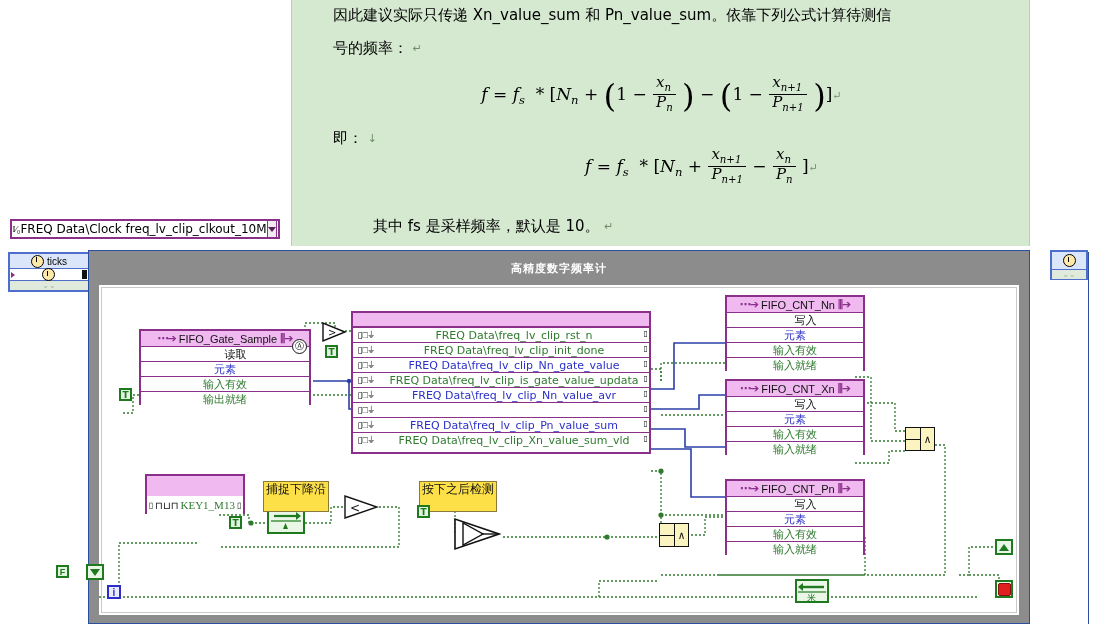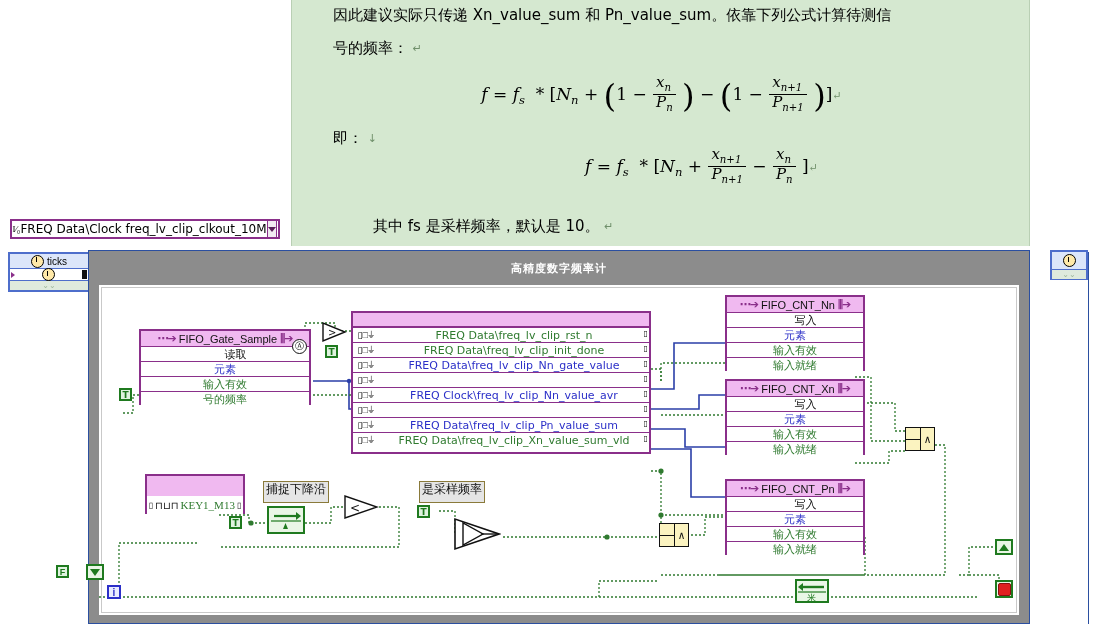--- a/index.html
+++ b/index.html
@@ -110,22 +110,22 @@
       box-sizing:border-box;display:flex;align-items:center;justify-content:center;
       font-size:9px;font-weight:bold;color:#1f7a1f;font-family:"DejaVu Sans",sans-serif;}
   .termF{position:absolute;width:13px;height:13px;border:2px solid #1f7a1f;background:#dff3df;
       box-sizing:border-box;display:flex;align-items:center;justify-content:center;
       font-size:9px;font-weight:bold;color:#1f7a1f;}
   .termI{position:absolute;width:14px;height:14px;border:2px solid #2b2fc8;background:#e9ebff;
       box-sizing:border-box;display:flex;align-items:center;justify-content:center;
       font-size:10px;font-weight:bold;color:#2b2fc8;}
 
   
-  .comment{position:absolute;border:1px solid #8a7a3a;background:#e5e5e5;color:#111;
-      font-size:12px;padding:0 2px;line-height:15px;height:22px;box-sizing:border-box;
+  .comment{position:absolute;border:1px solid #8a7a3a;background:#fde047;color:#111;
+      font-size:12px;padding:0 2px;line-height:15px;height:31px;box-sizing:border-box;
       font-family:"DejaVu Sans",sans-serif;white-space:nowrap;}
 
   
   .andbox{position:absolute;width:30px;height:24px;border:1.5px solid #111;background:#fbf3c0;
       box-sizing:border-box;display:flex;}
   .andbox .lcol{width:14px;border-right:1.5px solid #111;display:flex;flex-direction:column;}
   .andbox .lcol div{flex:1;border-bottom:1.5px solid #111;}
   .andbox .lcol div:last-child{border-bottom:none;}
   .andbox .rcol{flex:1;display:flex;align-items:center;justify-content:center;
       font-size:11px;color:#111;font-family:"DejaVu Sans Mono",monospace;}
@@ -283,21 +283,21 @@
 
     <div class="node" style="left:40px;top:44px;width:172px;height:76px;">
       <div class="hdr">
         <span class="fifoglyph">⋯➔</span>
         <span>FIFO_Gate_Sample</span>
         <span class="fifoglyph">⫼➔</span>
       </div>
       <div class="r cn-black">读取</div>
       <div class="r cn-blue">元素</div>
       <div class="r cn-green">输入有效</div>
-      <div class="r cn-green">号的频率</div>
+      <div class="r cn-green">输出就绪</div>
     </div>
     <div class="termT" style="left:20px;top:103px;">
       <span>T</span>
     </div>
 
     <div class="acircle" style="left:193px;top:54px;">Ⓐ</div>
 
     <div class="tri" style="left:222px;top:36px;">
       <svg width="26" height="22">
           <polygon points="2,2 2,20 24,11" fill="#ffffff" stroke="#111" stroke-width="1.4"></polygon>
@@ -320,25 +320,26 @@
         <span class="iotxt cn-green">FREQ Data\freq_lv_clip_init_done</span>
         <span class="iodog">▯</span>
       </div>
       <div class="ior">
         <span class="ioicon">▯□⏚</span>
         <span class="iotxt cn-blue">FREQ Data\freq_lv_clip_Nn_gate_value</span>
         <span class="iodog">▯</span>
       </div>
       <div class="ior">
         <span class="ioicon">▯□⏚</span>
-        <span class="iodog">▯</span>
-      </div>
-      <div class="ior">
-        <span class="ioicon">▯□⏚</span>
-        <span class="iotxt cn-blue">FREQ Clock\freq_lv_clip_Nn_value_avr</span>
+        <span class="iotxt cn-green">FREQ Data\freq_lv_clip_is_gate_value_updata</span>
+        <span class="iodog">▯</span>
+      </div>
+      <div class="ior">
+        <span class="ioicon">▯□⏚</span>
+        <span class="iotxt cn-blue">FREQ Data\freq_lv_clip_Nn_value_avr</span>
         <span class="iodog">▯</span>
       </div>
       <div class="ior">
         <span class="ioicon">▯□⏚</span>
         <span class="iodog">▯</span>
       </div>
       <div class="ior">
         <span class="ioicon">▯□⏚</span>
         <span class="iotxt cn-blue">FREQ Data\freq_lv_clip_Pn_value_sum</span>
         <span class="iodog">▯</span>
@@ -413,21 +414,21 @@
     </div>
 
     <div class="tri" style="left:244px;top:209px;">
       <svg width="36" height="26">
           <polygon points="2,2 2,24 34,13" fill="#ffffff" stroke="#111" stroke-width="1.4"></polygon>
         <text x="7" y="18" font-size="12" fill="#111" font-family="DejaVu Sans">&lt;</text>
         </svg>
     </div>
 
     <div class="comment" style="left:320px;top:196px;">
-      <span>是采样频率</span>
+      <span>按下之后检测</span>
     </div>
     <div class="termT" style="left:318px;top:220px;">
       <span>T</span>
     </div>
 
     <div class="tri" style="left:354px;top:232px;">
       <svg width="48" height="34">
           <polygon points="2,2 2,32 46,17" fill="#ffffff" stroke="#111" stroke-width="1.6"></polygon>
         <polygon points="10,6 10,28 30,17" fill="#ffffff" stroke="#111" stroke-width="1.4"></polygon>
         <line x1="28" y1="17" x2="44" y2="17" stroke="#111" stroke-width="1.4"></line>

